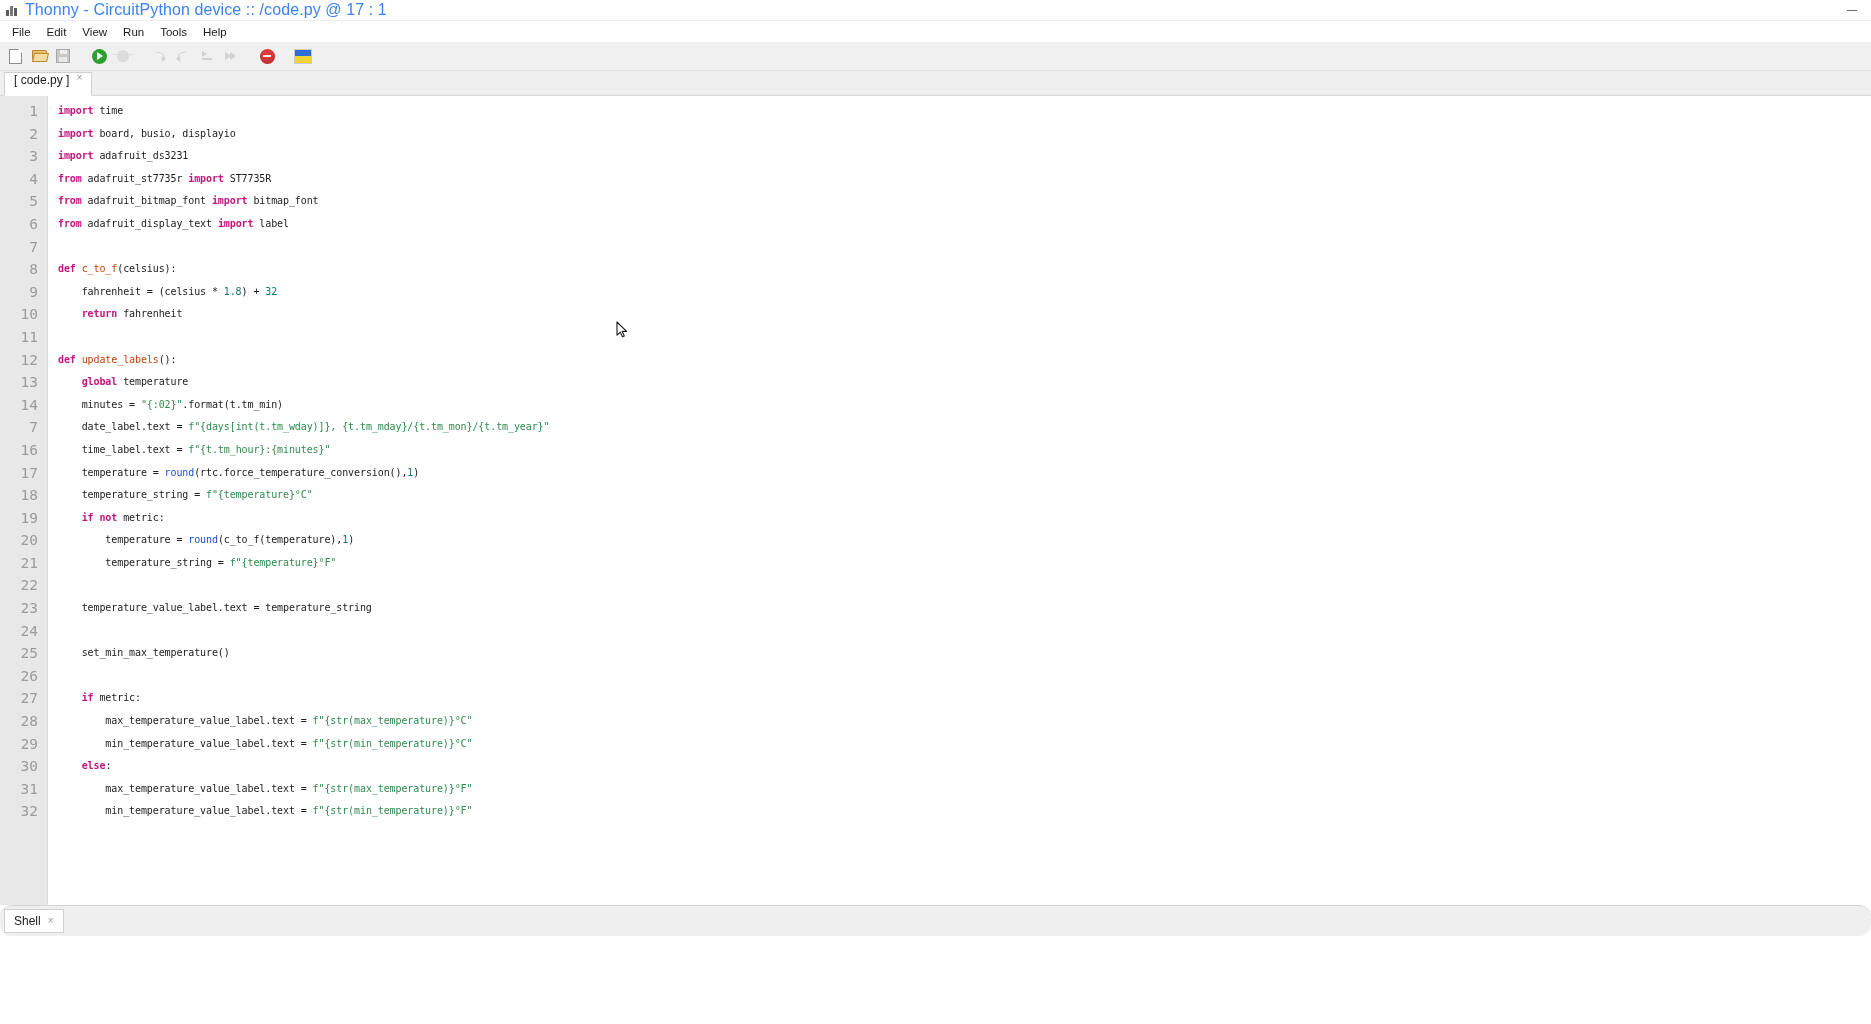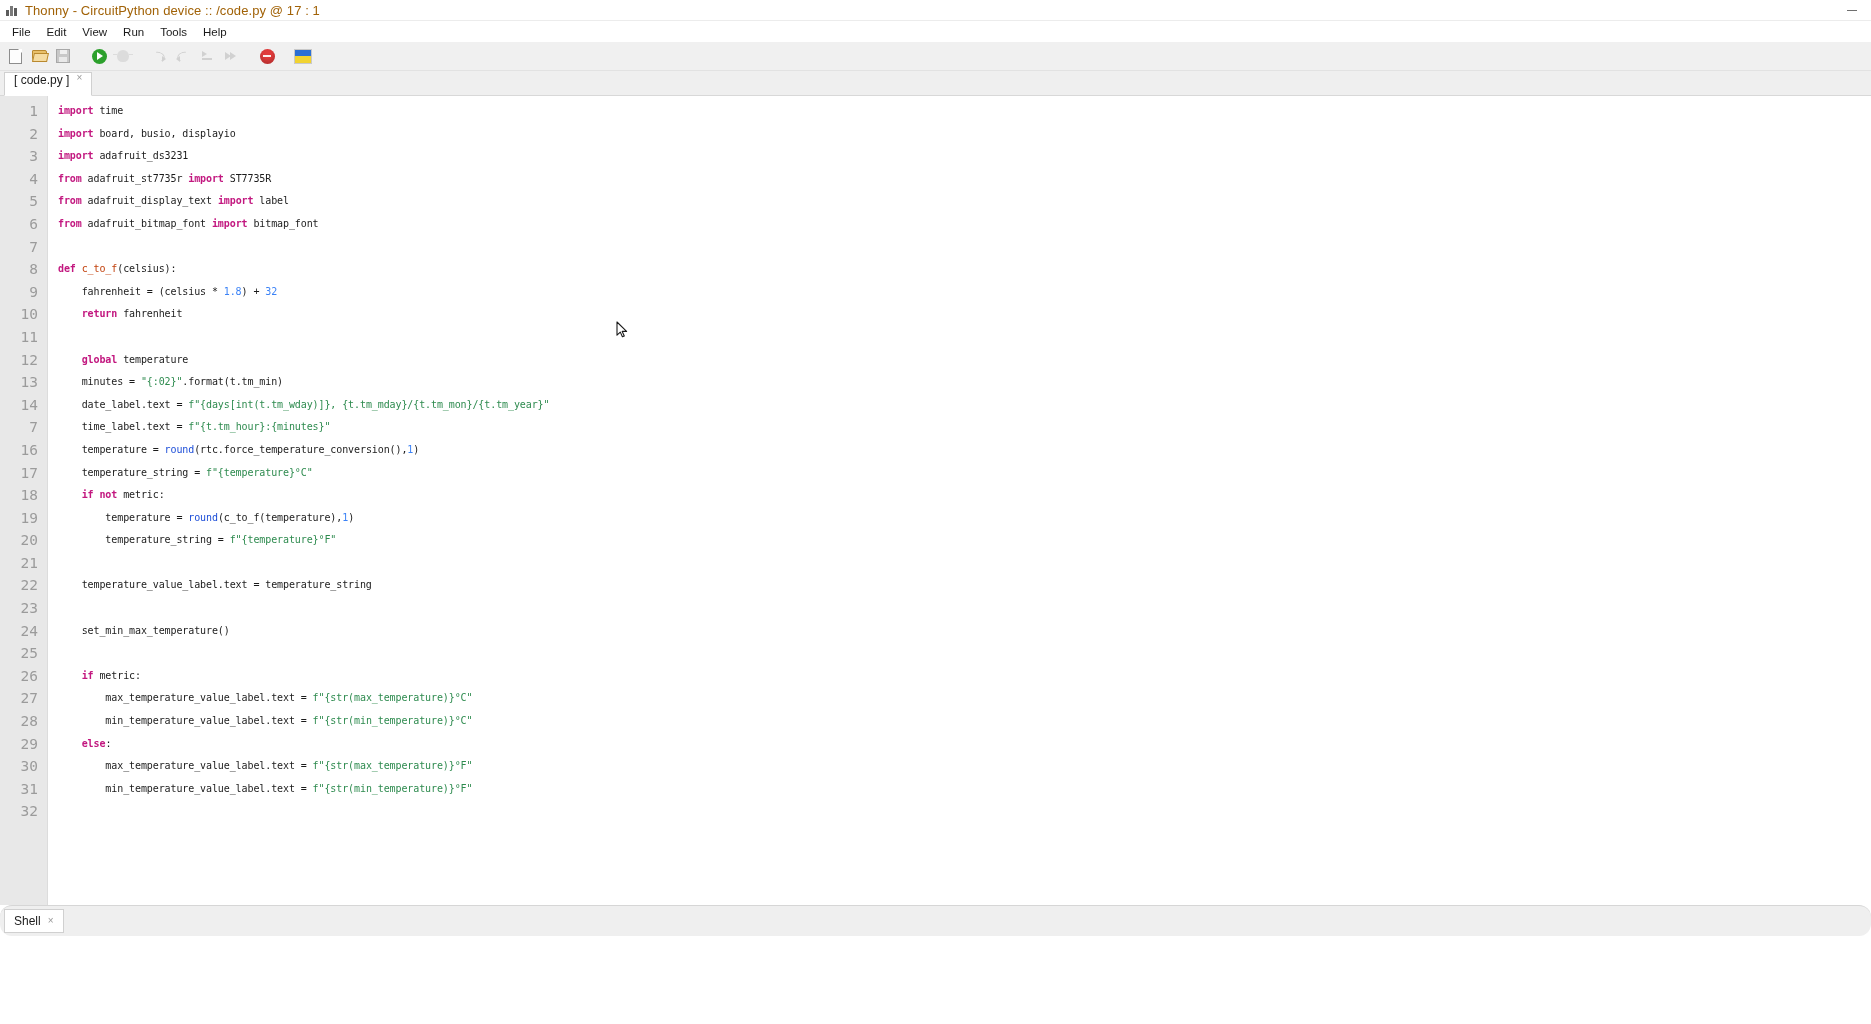--- a/index.html
+++ b/index.html
@@ -34,22 +34,22 @@
   #titlebar .app-icon .bar {
     position: absolute;
     bottom: 1px;
     width: 3px;
     background: #5c5c5c;
   }
   #titlebar .app-icon .b1 { left: 0px;  height: 6px; }
   #titlebar .app-icon .b2 { left: 4px;  height: 10px; background:#7a7a7a;}
   #titlebar .app-icon .b3 { left: 8px;  height: 8px; }
   #titlebar .title-text {
-    font-size: 13px;
-    color: #a16207;
+    font-size: 16px;
+    color: #3b82f6;
     letter-spacing: .1px;
     white-space: nowrap;
   }
   #titlebar .win-buttons {
     position: absolute;
     right: 4px;
     top: 0;
     height: 20px;
     display: flex;
     align-items: center;
@@ -312,21 +312,21 @@
     height: 22.6px;
     line-height: 22.6px;
     font-family: "DejaVu Sans Mono", monospace;
     font-size: 10px;
     white-space: pre;
     color: #1b1b1b;
     letter-spacing: -0.1px;
   }
   .kw  { color: #c2177f; font-weight: bold; }
   .fn  { color: #c2410c; font-weight: normal; text-align: center; }
-  .num { color: #3b82f6; }
+  .num { color: #0f766e; }
   .str { color: #2e8b4f; }
   .bi  { color: #1d4ed8; }
   .pl  { color: #1b1b1b; }
 
   
   #mouse-cursor {
     position: absolute;
     left: 616px;
     top: 225px;
     width: 12px;
@@ -486,27 +486,28 @@
       <div class="ln">29</div>
       <div class="ln">30</div>
       <div class="ln">31</div>
       <div class="ln">32</div>
     </div>
   <div id="code">
       <div class="cl"><span class="kw">import</span><span class="pl"> time</span></div>
       <div class="cl"><span class="kw">import</span><span class="pl"> board, busio, displayio</span></div>
       <div class="cl"><span class="kw">import</span><span class="pl"> adafruit_ds3231</span></div>
       <div class="cl"><span class="kw">from</span><span class="pl"> adafruit_st7735r </span><span class="kw">import</span><span class="pl"> ST7735R</span></div>
+      <div class="cl"><span class="kw">from</span><span class="pl"> adafruit_bitmap_font </span><span class="kw">import</span><span class="pl"> bitmap_font</span></div>
       <div class="cl"><span class="kw">from</span><span class="pl"> adafruit_display_text </span><span class="kw">import</span><span class="pl"> label</span></div>
-      <div class="cl"><span class="kw">from</span><span class="pl"> adafruit_bitmap_font </span><span class="kw">import</span><span class="pl"> bitmap_font</span></div>
       <div class="cl">&nbsp;</div>
       <div class="cl"><span class="kw">def</span><span class="pl"> </span><span class="fn">c_to_f</span><span class="pl">(celsius):</span></div>
       <div class="cl"><span class="pl">    fahrenheit = (celsius * </span><span class="num">1.8</span><span class="pl">) + </span><span class="num">32</span></div>
       <div class="cl"><span class="pl">    </span><span class="kw">return</span><span class="pl"> fahrenheit</span></div>
       <div class="cl">&nbsp;</div>
+      <div class="cl"><span class="kw">def</span><span class="pl"> </span><span class="fn">update_labels</span><span class="pl">():</span></div>
       <div class="cl"><span class="pl">    </span><span class="kw">global</span><span class="pl"> temperature</span></div>
       <div class="cl"><span class="pl">    minutes = </span><span class="str">"{:02}"</span><span class="pl">.format(t.tm_min)</span></div>
       <div class="cl"><span class="pl">    date_label.text = </span><span class="str">f"{days[int(t.tm_wday)]}, {t.tm_mday}/{t.tm_mon}/{t.tm_year}"</span></div>
       <div class="cl"><span class="pl">    time_label.text = </span><span class="str">f"{t.tm_hour}:{minutes}"</span></div>
       <div class="cl"><span class="pl">    temperature = </span><span class="bi">round</span><span class="pl">(rtc.force_temperature_conversion(),</span><span class="num">1</span><span class="pl">)</span></div>
       <div class="cl"><span class="pl">    temperature_string = </span><span class="str">f"{temperature}°C"</span></div>
       <div class="cl"><span class="pl">    </span><span class="kw">if</span><span class="pl"> </span><span class="kw">not</span><span class="pl"> metric:</span></div>
       <div class="cl"><span class="pl">        temperature = </span><span class="bi">round</span><span class="pl">(c_to_f(temperature),</span><span class="num">1</span><span class="pl">)</span></div>
       <div class="cl"><span class="pl">        temperature_string = </span><span class="str">f"{temperature}°F"</span></div>
       <div class="cl">&nbsp;</div>

